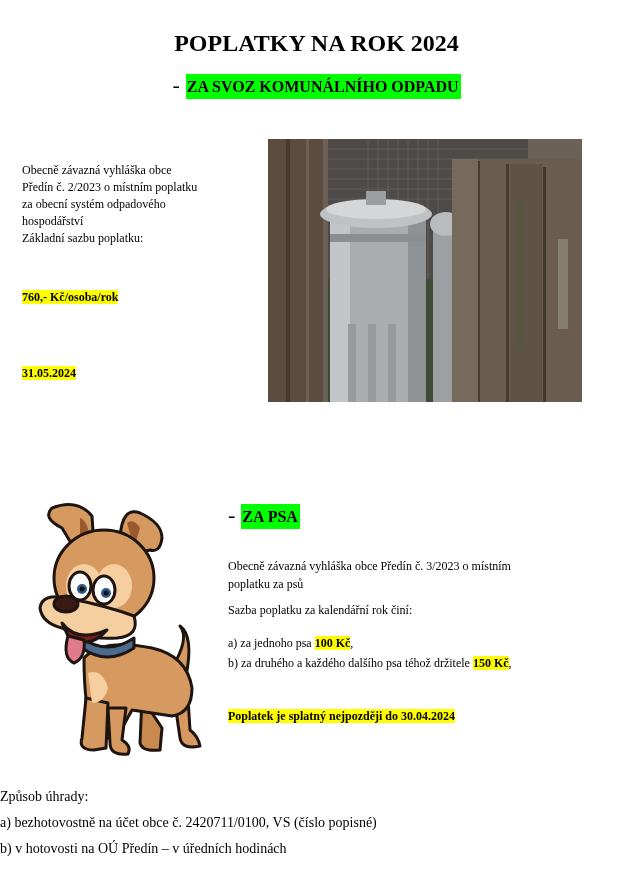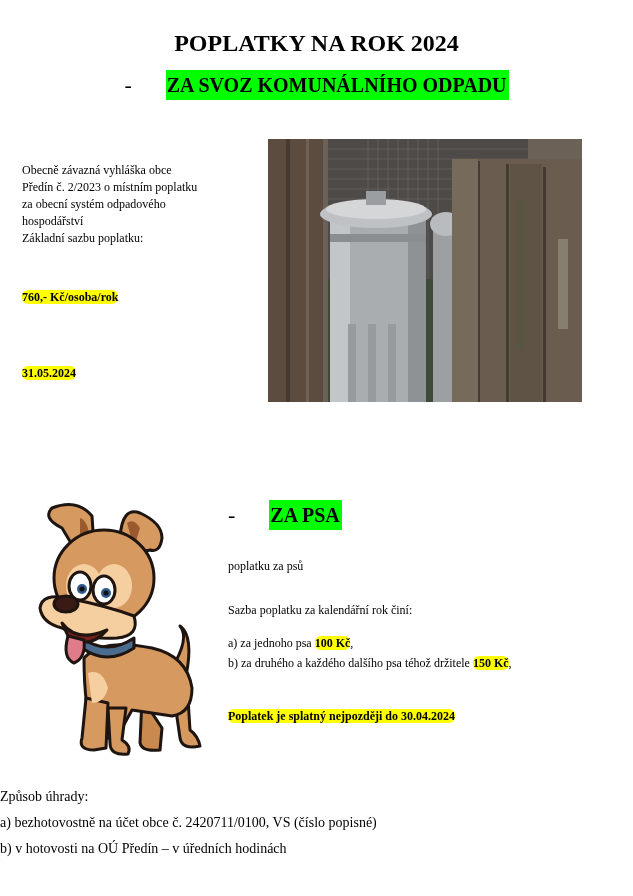--- a/index.html
+++ b/index.html
@@ -10,25 +10,25 @@
     .abs { position: absolute; }
     .title {
       left: 0; width: 633px; top: 30px; text-align: center;
       font-size: 24px; font-weight: bold; letter-spacing: 0px;
     }
     .subtitle {
       left: 0; width: 633px; top: 72px; text-align: center; font-size: 20px;
     }
     .dash { font-weight: normal; font-size: 22px; margin-right: 6px; }
     .green {
-      background: #00ff00; font-weight: bold; font-size: 20px;
-      padding: 4px 2px 4px 1px; line-height: 26px; margin-left: 28px;
+      background: #00ff00; font-weight: bold; font-size: 16px;
+      padding: 4px 2px 4px 1px; line-height: 26px;
     }
     .para { font-size: 12px; line-height: 17px; }
-    .hl { background: #ffff00; font-weight: bold; border-radius: 6px; }
+    .hl { background: #ffff00; font-weight: bold; }
     .bold { font-weight: normal; }
     .photo {
       left: 268px; top: 139px; width: 314px; height: 263px; overflow: hidden;
       background: #5a5046;
     }
     .dog { left: 22px; top: 498px; width: 196px; height: 262px; }
     .center { text-align: left; left: 0; width: 633px; font-size: 14px; }
   </style>
 </head>
 <body>
@@ -150,20 +150,21 @@
       <path d="M46 138 Q40 160 52 165 Q64 160 62 142 Z" fill="#e07b8a"></path>
     </g>
   </svg>
 </div>
 
 <div class="abs" style="left:228px; top:502px; font-size:20px;">
   <span class="dash">-</span><span class="green">ZA PSA</span>
 </div>
 
 <div class="abs para" style="left:228px; top:557px; width:400px; line-height:18px;">
+  <div>Obecně závazná vyhláška obce Předín č. 3/2023 o místním</div>
   <div>poplatku za psů</div>
 </div>
 
 <div class="abs para" style="left:228px; top:602px;">Sazba poplatku za kalendářní rok činí:</div>
 
 <div class="abs para" style="left:228px; top:628px;margin-top:7px;">
   <span>a) za jednoho psa </span><span class="hl">100 Kč</span><span>,</span>
 </div>
 
 <div class="abs para" style="left:228px; top:655px; white-space:nowrap;">

